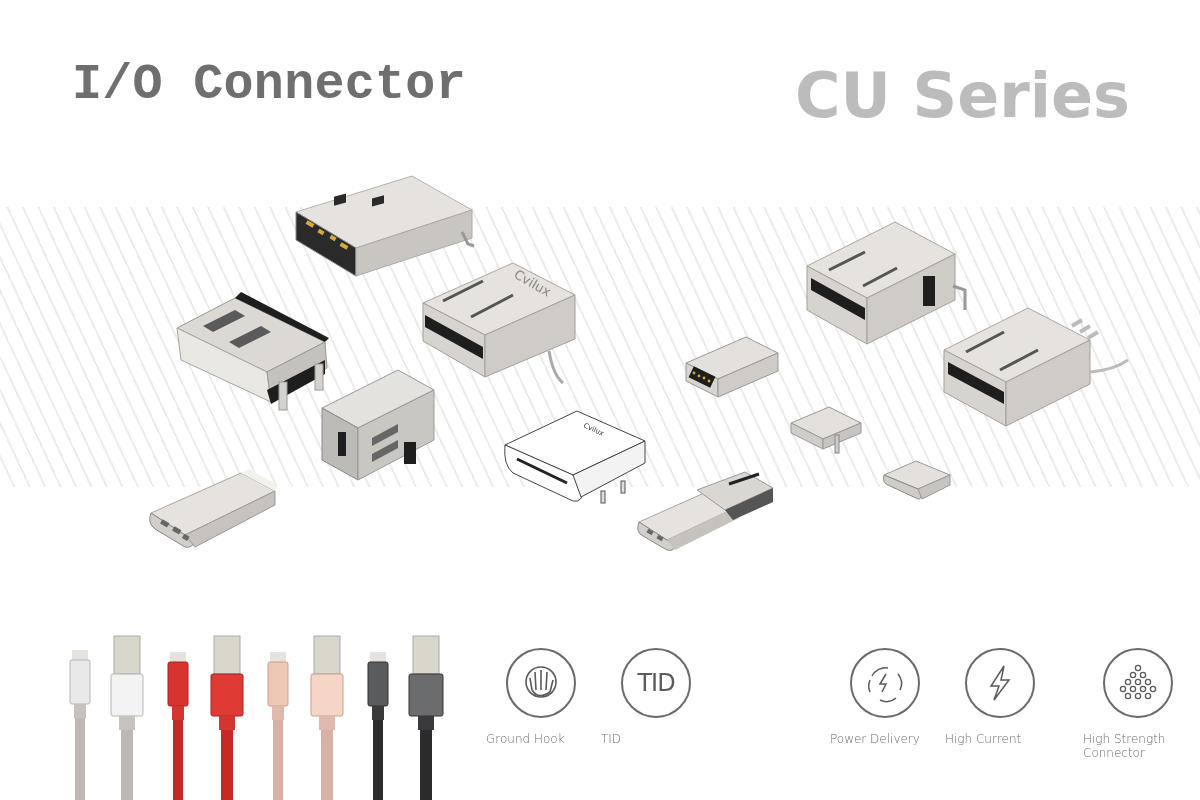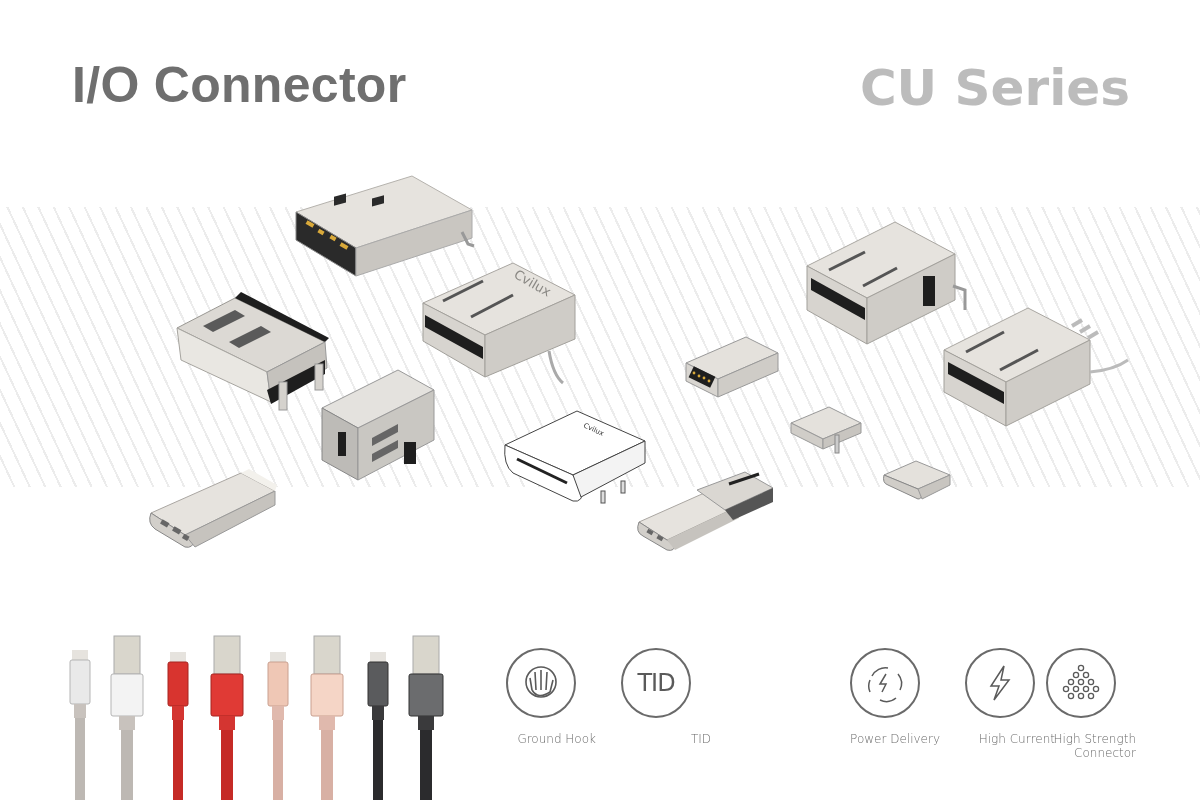--- a/index.html
+++ b/index.html
@@ -2,42 +2,42 @@
 <html><head>
 <meta charset="utf-8">
 <style>
   * { box-sizing: border-box; margin: 0; padding: 0; }
   html, body { width: 1200px; height: 800px; background: #ffffff; overflow: hidden; }
   body { position: relative; font-family: "Liberation Sans", "DejaVu Sans", sans-serif; }
 
   .title-left {
     position: absolute; left: 72px; top: 56px;
     font-size: 50px; font-weight: 700; color: #6f6f6f; letter-spacing: 0.3px;
-    font-family: Liberation Sans, sans-serif;
+    font-family: Liberation Mono, monospace;
   }
   .title-right {
     position: absolute; right: 70px; top: 59px;
-    font-size: 50px; font-weight: 700; color: #bcbcbc;
+    font-size: 62px; font-weight: 700; color: #bcbcbc;
     font-family: "DejaVu Sans", sans-serif;
   }
 
   .stripe-band {
     position: absolute; left: 0; top: 207px; width: 1200px; height: 280px;
     background: repeating-linear-gradient(65deg, #ffffff 0px, #ffffff 12px, #ececec 12px, #ececec 14px);
   }
 
   .product { position: absolute; }
   .product svg { display: block; width: 100%; height: 100%; overflow: visible; }
 
   .cables { position: absolute; left: 60px; top: 632px; width: 400px; height: 168px; }
   .cable { position: absolute; top: 0; height: 168px; }
   .cable svg { width: 100%; height: 100%; display: block; }
 
   .features { position: absolute; left: 500px; top: 648px; width: 660px; height: 120px; }
-  .feature { position: absolute; top: 0; width: 110px; text-align: right; }
+  .feature { position: absolute; top: 0; width: 110px; text-align: left; }
   .feature .circle {
     width: 70px; height: 70px; margin: 0 auto; border: 2px solid #6a6a6a; border-radius: 50%;
     display: flex; align-items: center; justify-content: center; background: #fff;
   }
   .feature .circle svg { width: 46px; height: 46px; }
   .feature .tid-text { font-size: 24px; color: #5a5a5a; font-family: "DejaVu Sans", sans-serif; letter-spacing: -1px; }
   .feature .label {
     margin-top: 14px; font-size: 12px; line-height: 14px; color: #6a6a6a;
     font-family: "DejaVu Sans", sans-serif; font-weight: 300;
   }
@@ -295,21 +295,21 @@
     <div class="label"><span>Power Delivery</span></div>
   </div>
   <div class="feature" style="left:445px;">
     <div class="circle">
       <svg viewBox="0 0 46 46" fill="none" stroke="#5a5a5a" stroke-width="1.5">
           <path d="M27,6 L14,26 L22,26 L17,40 L32,20 L24,20 Z"></path>
         </svg>
     </div>
     <div class="label"><span>High Current</span></div>
   </div>
-  <div class="feature" style="left:526px;">
+  <div class="feature" style="left:583px;">
     <div class="circle">
       <svg viewBox="0 0 46 46" fill="none" stroke="#5a5a5a" stroke-width="1.3">
         <circle cx="23" cy="8" r="2.6"></circle>
           <circle cx="18" cy="15" r="2.6"></circle>
           <circle cx="28" cy="15" r="2.6"></circle>
         <circle cx="13" cy="22" r="2.6"></circle>
           <circle cx="23" cy="22" r="2.6"></circle>
           <circle cx="33" cy="22" r="2.6"></circle>
         <circle cx="8" cy="29" r="2.6"></circle>
           <circle cx="18" cy="29" r="2.6"></circle>

